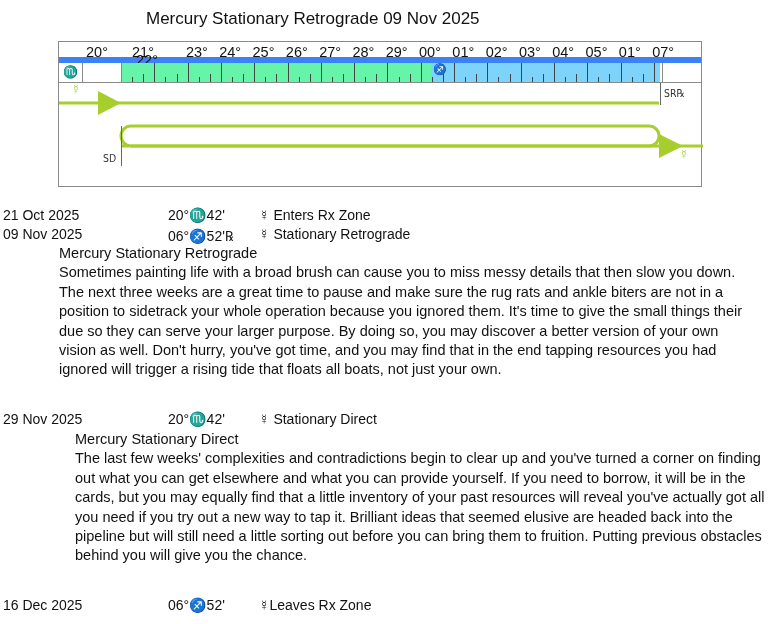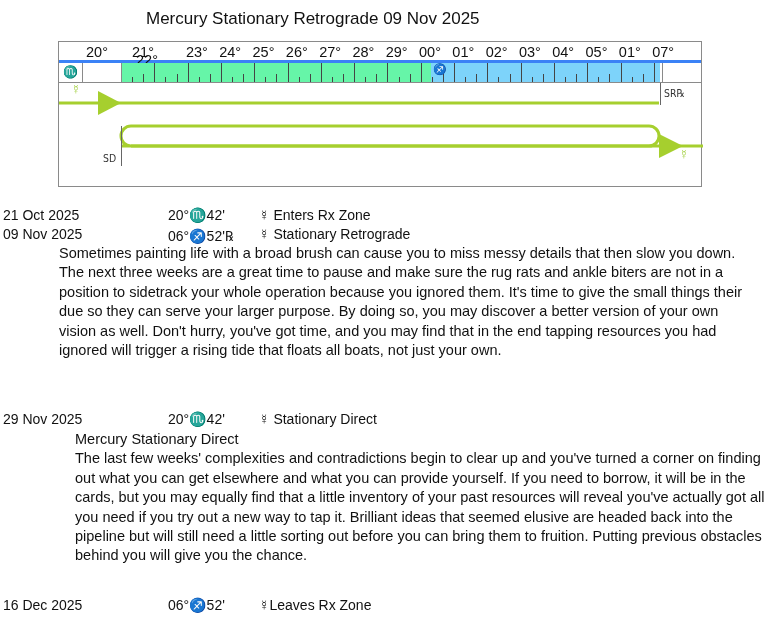--- a/index.html
+++ b/index.html
@@ -10,21 +10,21 @@
     .title {
       position: absolute; left: 146px; top: 9px; font-size: 17px; color: #111;
       white-space: nowrap;
     }
     .chart {
       position: absolute; left: 58px; top: 41px; width: 644px; height: 146px;
       border: 1px solid #8a8a8a; box-sizing: border-box;
     }
     .hdr {
       position: absolute; left: 0; top: 0; width: 100%; height: 21px;
-      border-bottom: 3px solid #3b82f6; box-sizing: border-box;
+      border-bottom: 6px solid #3b82f6; box-sizing: border-box;
     }
     .deg {
       position: absolute; top: 2px; font-size: 14.5px; color: #111; white-space: nowrap;
       transform: translateX(-50%);
     }
     .ruler {
       position: absolute; left: 0; top: 21px; width: 100%; height: 20px;
       border-bottom: 1px solid #8a8a8a; box-sizing: border-box;
     }
     .sign-cell {
@@ -156,20 +156,21 @@
 
 <div class="row date" style="top:207px;">21 Oct 2025</div>
 <div class="row pos" style="top:207px;">20°♏42'</div>
 <div class="row evt" style="top:207px;">☿ Enters Rx Zone</div>
 
 <div class="row date" style="top:226px;">09 Nov 2025</div>
 <div class="row pos" style="top:226px;">06°♐52'℞</div>
 <div class="row evt" style="top:226px;">☿ Stationary Retrograde</div>
 
 <div class="para" style="top:244px;">
+  <span class="ptitle">Mercury Stationary Retrograde</span>
   <span>Sometimes painting life with a broad brush can cause you to miss messy details that then slow you down. The next three weeks are a great time to pause and make sure the rug rats and ankle biters are not in a position to sidetrack your whole operation because you ignored them. It's time to give the small things their due so they can serve your larger purpose. By doing so, you may discover a better version of your own vision as well. Don't hurry, you've got time, and you may find that in the end tapping resources you had ignored will trigger a rising tide that floats all boats, not just your own.</span>
 </div>
 
 <div class="row date" style="top:411px;">29 Nov 2025</div>
 <div class="row pos" style="top:411px;">20°♏42'</div>
 <div class="row evt" style="top:411px;">☿ Stationary Direct</div>
 
 <div class="para" style="top:430px;margin-left:16px;">
   <span class="ptitle">Mercury Stationary Direct</span>
   <span>The last few weeks' complexities and contradictions begin to clear up and you've turned a corner on finding out what you can get elsewhere and what you can provide yourself. If you need to borrow, it will be in the cards, but you may equally find that a little inventory of your past resources will reveal you've actually got all you need if you try out a new way to tap it. Brilliant ideas that seemed elusive are headed back into the pipeline but will still need a little sorting out before you can bring them to fruition. Putting previous obstacles behind you will give you the chance.</span>

